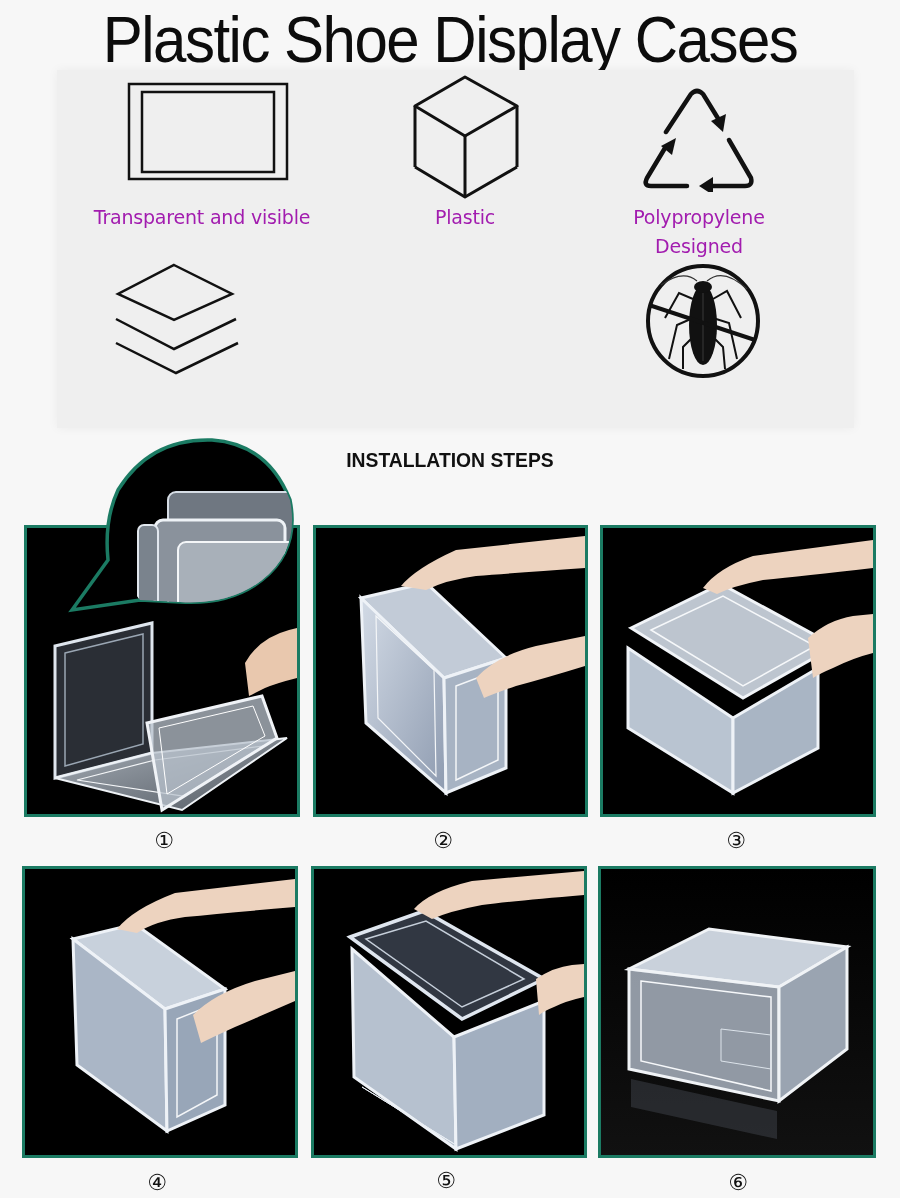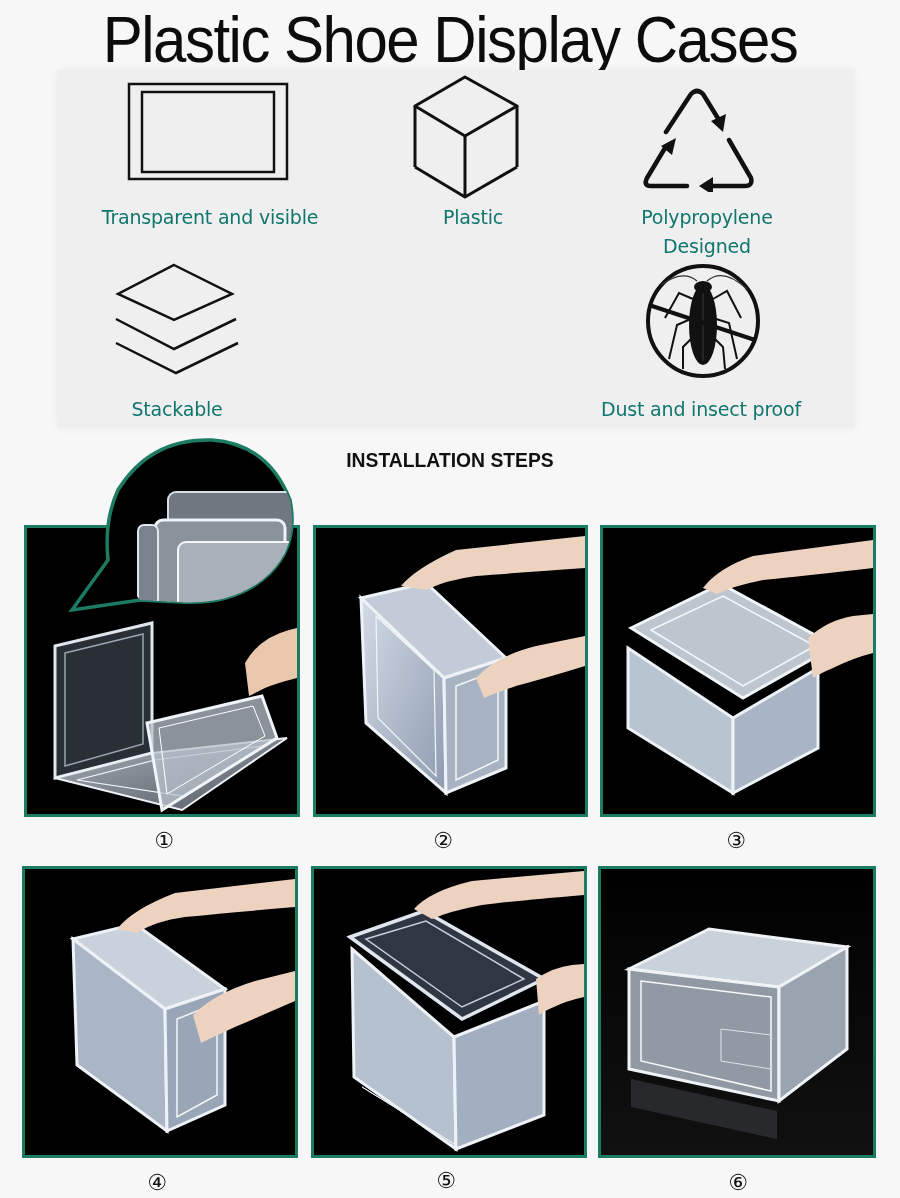--- a/index.html
+++ b/index.html
@@ -14,22 +14,22 @@
   }
 
   .features {
     position: absolute; left: 57px; top: 70px; width: 797px; height: 358px;
     background: #efefef;
     box-shadow: 0 0 10px rgba(0,0,0,0.05);
   }
   .feature { position: absolute; width: 260px; text-align: center; }
   .feature .icon { position: absolute; }
   .feature-label {
-    position: absolute; left: 8px; width: 100%; text-align: center;
-    font-family: "DejaVu Sans", sans-serif; font-size: 19px; color: #0f766e;
+    position: absolute; left: 0; width: 100%; text-align: center;
+    font-family: "DejaVu Sans", sans-serif; font-size: 19px; color: #a21caf;
     line-height: 28px; letter-spacing: -0.2px;
   }
 
   .steps-title {
     position: absolute; left: 0; width: 900px; top: 448px; text-align: center;
     font-family: "Liberation Sans", sans-serif; font-weight: 700; font-size: 21px;
     letter-spacing: 0px; color: #111; transform: scaleX(0.92);
   }
 
   .step {
@@ -84,21 +84,20 @@
     <div class="feature-label" style="top:162px;">Designed</div>
     <div class="feature-label" style="top:133px;">Polypropylene</div>
   </div>
 
   <div class="feature" style="left:-18px; top:185px; height:170px;">
     <svg class="icon" style="left:75px; top:8px;" width="130" height="112" viewBox="0 0 130 112">
       <polygon points="60,2 118,31 60,57 4,31" fill="none" stroke="#111" stroke-width="2.5" stroke-linejoin="miter"></polygon>
       <polyline points="2,56 60,86 122,56" fill="none" stroke="#111" stroke-width="2.5"></polyline>
       <polyline points="2,80 62,110 124,80" fill="none" stroke="#111" stroke-width="2.5"></polyline>
     </svg>
-    <div class="feature-label" style="top:140px;">Stackable</div>
   </div>
 
 
   <div class="feature" style="left:506px; top:185px; height:170px;">
     <svg class="icon" style="left:80px; top:8px;" width="120" height="120" viewBox="0 0 120 120">
       <circle cx="60" cy="58" r="55" fill="none" stroke="#111" stroke-width="4"></circle>
 
       <path d="M54,18 Q40,6 18,22" fill="none" stroke="#333" stroke-width="1.2"></path>
       <path d="M64,18 Q80,4 104,26" fill="none" stroke="#333" stroke-width="1.2"></path>
 
@@ -110,21 +109,20 @@
         <path d="M52,72 L40,84 L40,106"></path>
         <path d="M68,72 L80,84 L82,106"></path>
       </g>
 
       <ellipse cx="60" cy="62" rx="14" ry="40" fill="#111"></ellipse>
       <ellipse cx="60" cy="24" rx="9" ry="6" fill="#111"></ellipse>
       <line x1="60" y1="30" x2="60" y2="98" stroke="#444" stroke-width="0.8"></line>
 
       <line x1="6" y1="42" x2="112" y2="77" stroke="#111" stroke-width="4"></line>
     </svg>
-    <div class="feature-label" style="top:140px;">Dust and insect proof</div>
   </div>
 </div>
 
 <div class="steps-title">INSTALLATION STEPS</div>
 
 <div class="step" style="left:24px; top:525px; width:276px; height:292px;">
   <svg width="270" height="286" viewBox="0 0 270 286">
     <defs>
       <linearGradient id="pl1" x1="0" y1="0" x2="1" y2="1">
         <stop offset="0" stop-color="#c9d2dc" stop-opacity="0.85"></stop>

